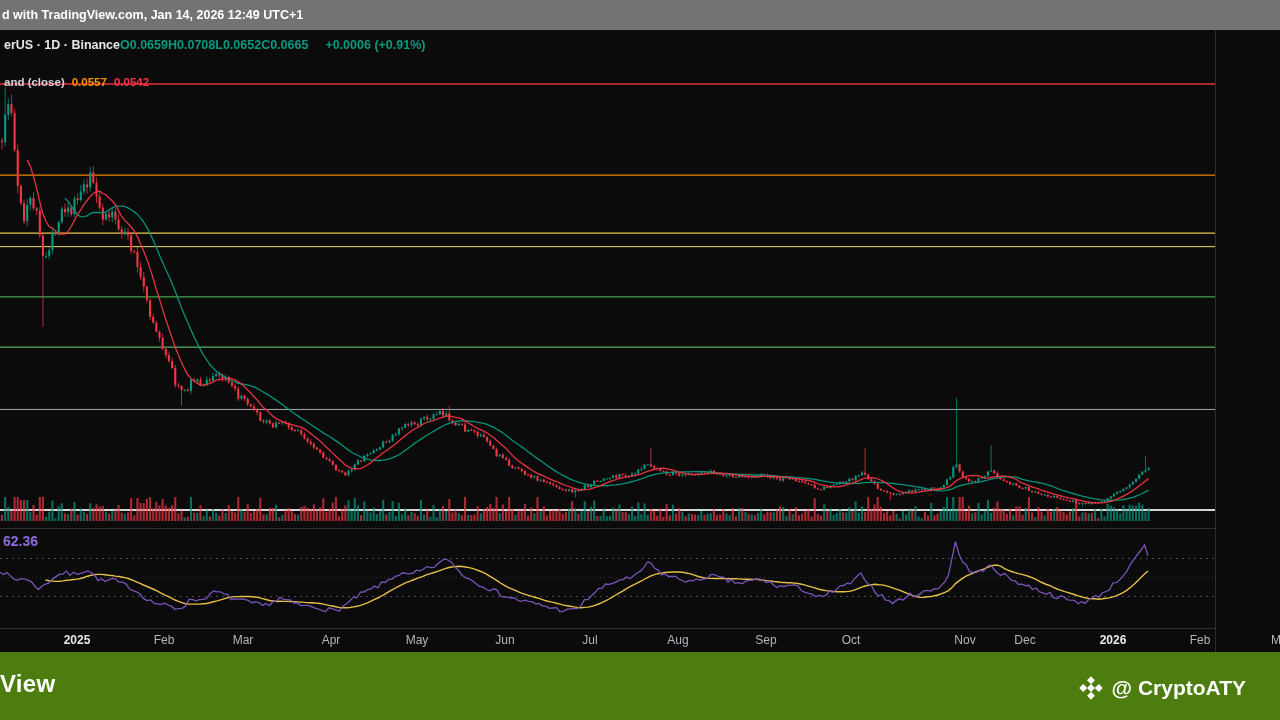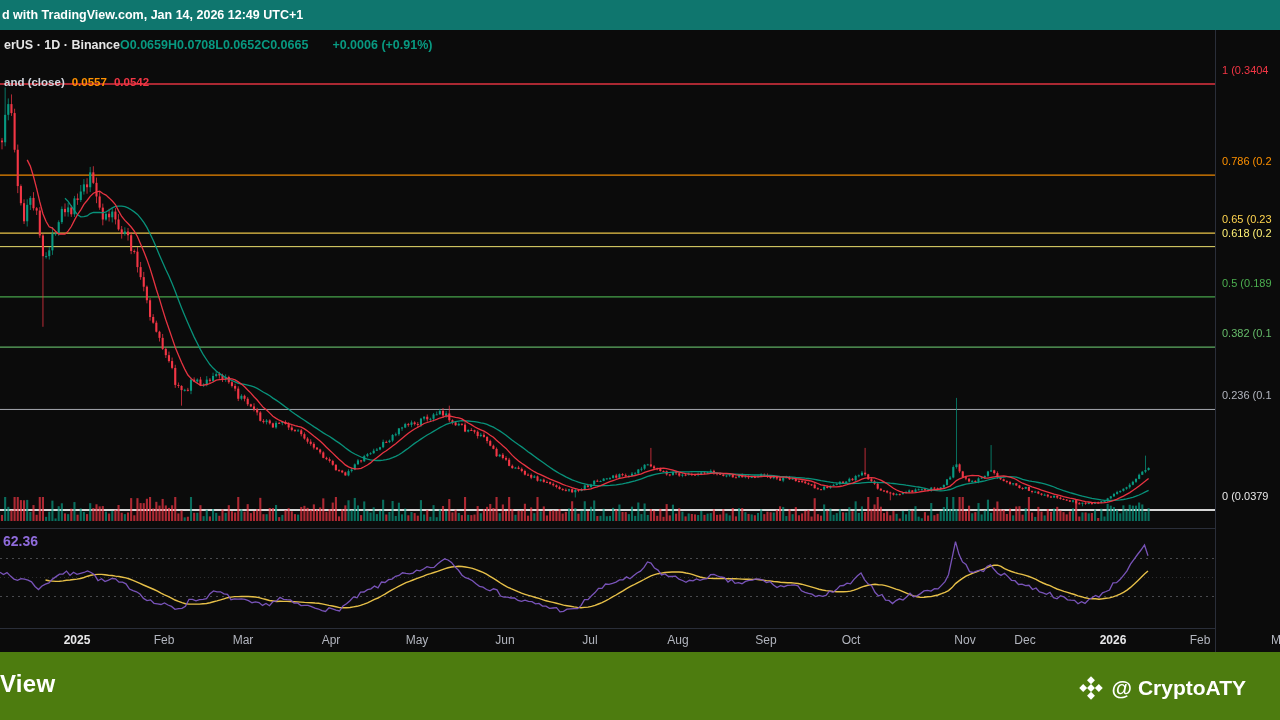--- a/index.html
+++ b/index.html
@@ -1,26 +1,26 @@
 <!DOCTYPE html>
 <html><head>
 <meta charset="utf-8">
 <style>
   html,body{margin:0;padding:0;background:#000;}
   .stage{position:relative;width:1280px;height:720px;background:#000;overflow:hidden;
          font-family:"Liberation Sans",sans-serif;-webkit-font-smoothing:antialiased;}
   #panel-bg{position:absolute;left:0;top:30px;width:1280px;height:622px;background:#0b0b0b;}
-  #top-bar{position:absolute;left:0;top:0;width:1280px;height:30px;background:#0f766e;
+  #top-bar{position:absolute;left:0;top:0;width:1280px;height:30px;background:#737373;
            color:#fff;font-size:12.5px;font-weight:700;display:flex;align-items:center;
            padding-left:2px;box-sizing:border-box;z-index:5;}
   #chart-svg{position:absolute;left:0;top:0;width:1280px;height:720px;z-index:1;}
   #symbol-row{position:absolute;left:4px;top:38px;z-index:3;font-size:12.5px;color:#e6e6e6;
               font-weight:700;white-space:nowrap;}
   #symbol-row .ohlc{color:#089981;font-weight:600;}
-  #symbol-row .chg{color:#089981;font-weight:600;margin-left:24px;}
+  #symbol-row .chg{color:#089981;font-weight:600;margin-left:17px;}
   #indicator-row{position:absolute;left:4px;top:76px;z-index:3;font-size:11.5px;color:#d1d4dc;
                  font-weight:700;white-space:nowrap;}
   #indicator-row .v1{color:#ff9100;margin-left:7px;}
   #indicator-row .v2{color:#f23645;margin-left:7px;}
   #rsi-value{position:absolute;left:3px;top:533px;z-index:3;font-size:14px;font-weight:700;color:#8f6bdb;}
   #price-axis{position:absolute;left:1218px;top:30px;width:62px;height:622px;overflow:hidden;z-index:2;}
   .fib-label{position:absolute;left:4px;height:14px;line-height:14px;font-size:11px;
              font-weight:400;white-space:nowrap;}
   #sep-main-rsi{position:absolute;left:0;top:528px;width:1216px;height:1px;background:#2a2e39;z-index:2;}
   #sep-rsi-axis{position:absolute;left:0;top:628px;width:1216px;height:1px;background:#2a2e39;z-index:2;}
@@ -1161,30 +1161,20 @@
   <div id="symbol-row">
     <span>erUS · 1D · Binance</span><span class="ohlc">O0.0659</span><span class="ohlc">H0.0708</span><span class="ohlc">L0.0652</span><span class="ohlc">C0.0665</span><span class="chg">+0.0006 (+0.91%)</span>
   </div>
 
   <div id="indicator-row">
     <span>and (close)</span><span class="v1">0.0557</span><span class="v2">0.0542</span>
   </div>
 
   <div id="rsi-value">62.36</div>
 
-  <div id="price-axis">
-      <div class="fib-label" style="color: rgb(242, 54, 69); top: 33px;">1 (0.3404</div>
-      <div class="fib-label" style="color: rgb(255, 145, 0); top: 124.115px;">0.786 (0.2</div>
-      <div class="fib-label" style="color: rgb(255, 213, 79); top: 182.135px;">0.65 (0.23</div>
-      <div class="fib-label" style="color: rgb(255, 241, 118); top: 195.655px;">0.618 (0.2</div>
-      <div class="fib-label" style="color: rgb(76, 175, 80); top: 245.93px;">0.5 (0.189</div>
-      <div class="fib-label" style="color: rgb(102, 187, 106); top: 296.205px;">0.382 (0.1</div>
-      <div class="fib-label" style="color: rgb(178, 181, 190); top: 358.45px;">0.236 (0.1</div>
-      <div class="fib-label" style="color: rgb(232, 232, 232); top: 459px;">0 (0.0379</div>
-    </div>
   <div id="sep-main-rsi"></div>
   <div id="sep-rsi-axis"></div>
   <div id="axis-v"></div>
   <div id="time-axis">
       <span class="time-label year" style="left: 52px;">2025</span>
       <span class="time-label" style="left: 139px;">Feb</span>
       <span class="time-label" style="left: 218px;">Mar</span>
       <span class="time-label" style="left: 306px;">Apr</span>
       <span class="time-label" style="left: 392px;">May</span>
       <span class="time-label" style="left: 480px;">Jun</span>

